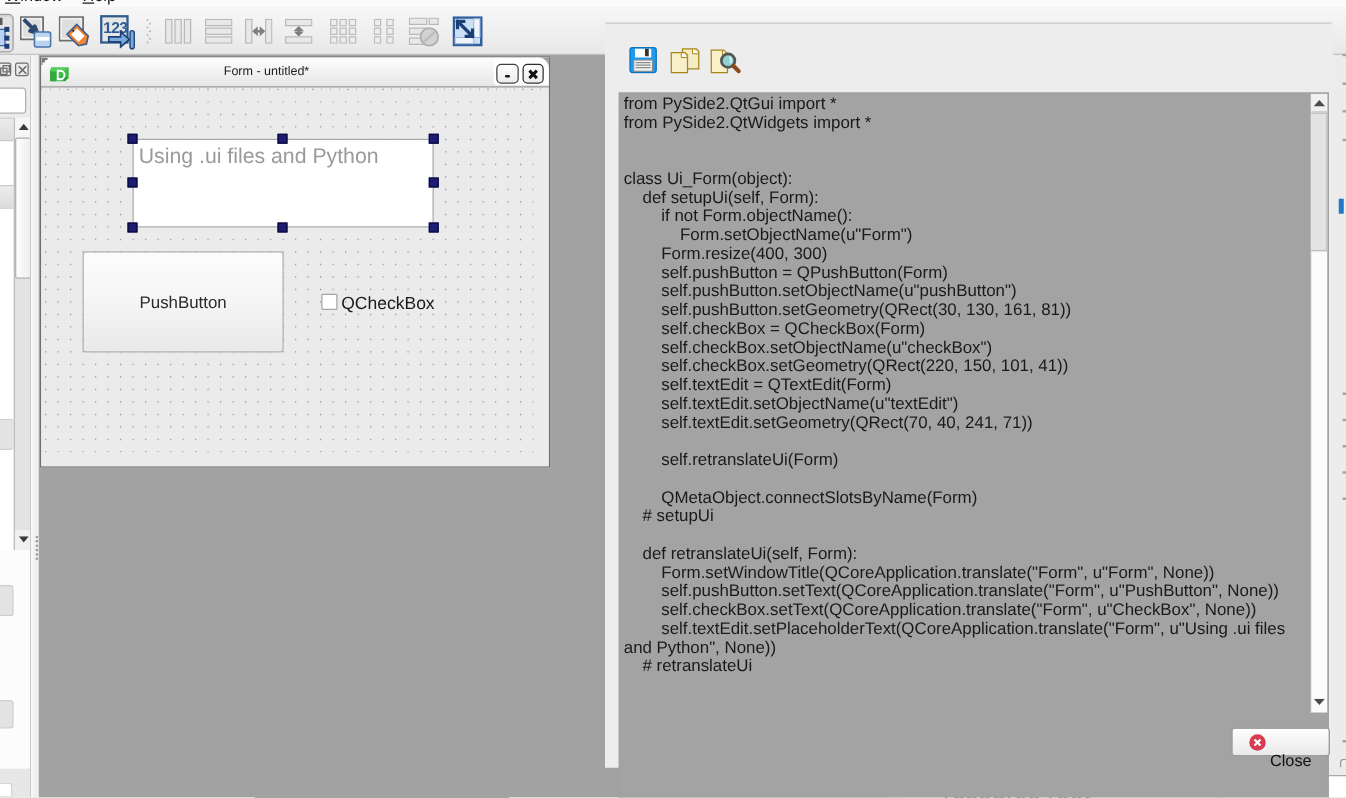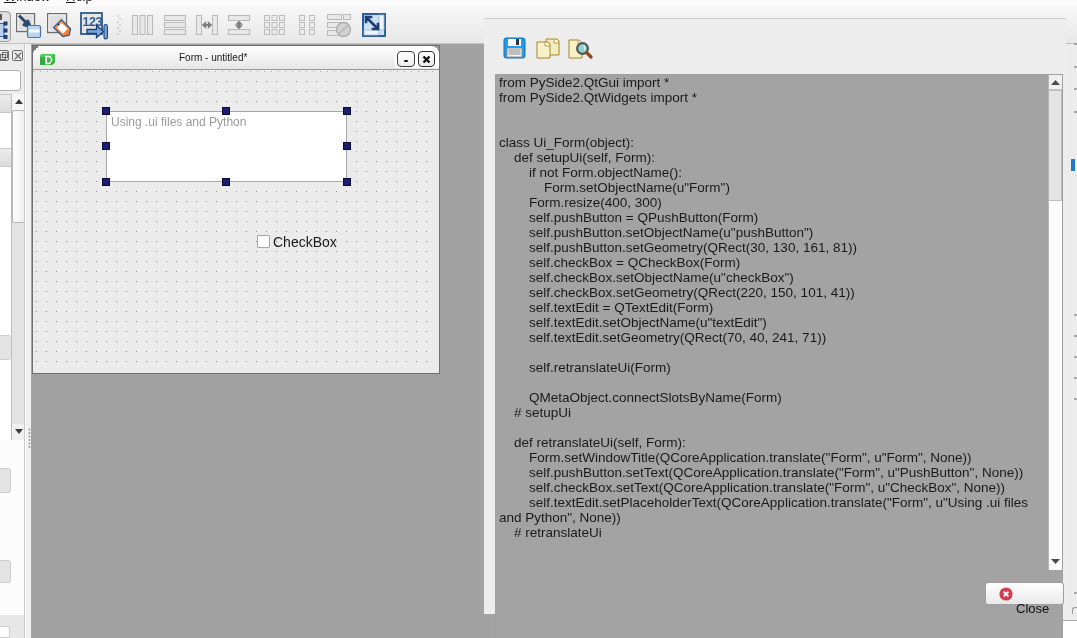--- a/index.html
+++ b/index.html
@@ -254,35 +254,38 @@
     <svg class="abs" style="left:3px;top:35px;" width="391" height="281">
       <defs>
           <pattern id="dots" width="10" height="10" patternUnits="userSpaceOnUse">
             <rect x="0" y="0" width="1" height="1" fill="#8f8f8f"></rect>
           </pattern>
         </defs>
       <rect width="391" height="281" fill="url(#dots)"></rect>
     </svg>
 
     <div class="abs" style="left:73px;top:65px;width:241px;height:71px;background:#fff;border:1px solid #a8a8a8;">
-      <div class="abs" style="left:4px;top:3px;font-size:12px;color:#9a9a9a;">Using .ui files and Python</div>
+      <div class="abs" style="left:4px;top:3px;font-size:17px;color:#9a9a9a;">Using .ui files and Python</div>
     </div>
 
     <div class="hdl abs" style="left:69px;top:61px;"></div>
     <div class="hdl abs" style="left:189px;top:61px;"></div>
     <div class="hdl abs" style="left:310px;top:61px;"></div>
     <div class="hdl abs" style="left:69px;top:96px;"></div>
     <div class="hdl abs" style="left:310px;top:96px;"></div>
     <div class="hdl abs" style="left:69px;top:132px;"></div>
     <div class="hdl abs" style="left:189px;top:132px;"></div>
     <div class="hdl abs" style="left:310px;top:132px;"></div>
 
+    <div class="abs" style="left:33px;top:155px;width:161px;height:81px;border:1px solid #b2b2b2;border-radius:3px;background:linear-gradient(#fcfcfc,#f5f5f5 50%,#e9e9e9);">
+      <div class="abs" style="left:0;top:0;width:159px;height:79px;display:flex;align-items:center;justify-content:center;font-size:13.5px;color:#2b2b2b;">PushButton</div>
+    </div>
 
     <div class="abs" style="left:224px;top:189px;width:13px;height:13px;background:#fff;border:1px solid #a6a6a6;border-radius:1px;"></div>
-    <div class="abs" style="left:240px;top:188px;font-size:14px;color:#1a1a1a;">CheckBox</div>
+    <div class="abs" style="left:240px;top:188px;font-size:14px;color:#1a1a1a;">QCheckBox</div>
   </div>
 
   <div id="dialog" class="abs" style="left:484px;top:18px;width:582px;height:596px;background:#ededed;border-top:1px solid #c9c9c9;border-right:1px solid #ededed;border-left:1px solid #ededed;border-bottom:1px solid #ededed;">
 
     <svg class="abs" style="left:18px;top:18px;" width="23" height="22">
       <path d="M1,3 Q1,1 3,1 L20,1 Q22,1 22,3 L22,19 Q22,21 20,21 L3,21 Q1,21 1,19 Z" fill="#1e9bf0" stroke="#0c72bb" stroke-width="1"></path>
       <rect x="5" y="2" width="13" height="7" fill="#fdfdfd"></rect>
       <rect x="13" y="2" width="3" height="6" fill="#333"></rect>
       <rect x="4" y="11" width="15" height="9" fill="#f2f2f2" stroke="#8a8a8a" stroke-width="0.9"></rect>
       <path d="M5.5,13 h12 M5.5,15 h12 M5.5,17 h12" stroke="#8a8a8a" stroke-width="1"></path>

